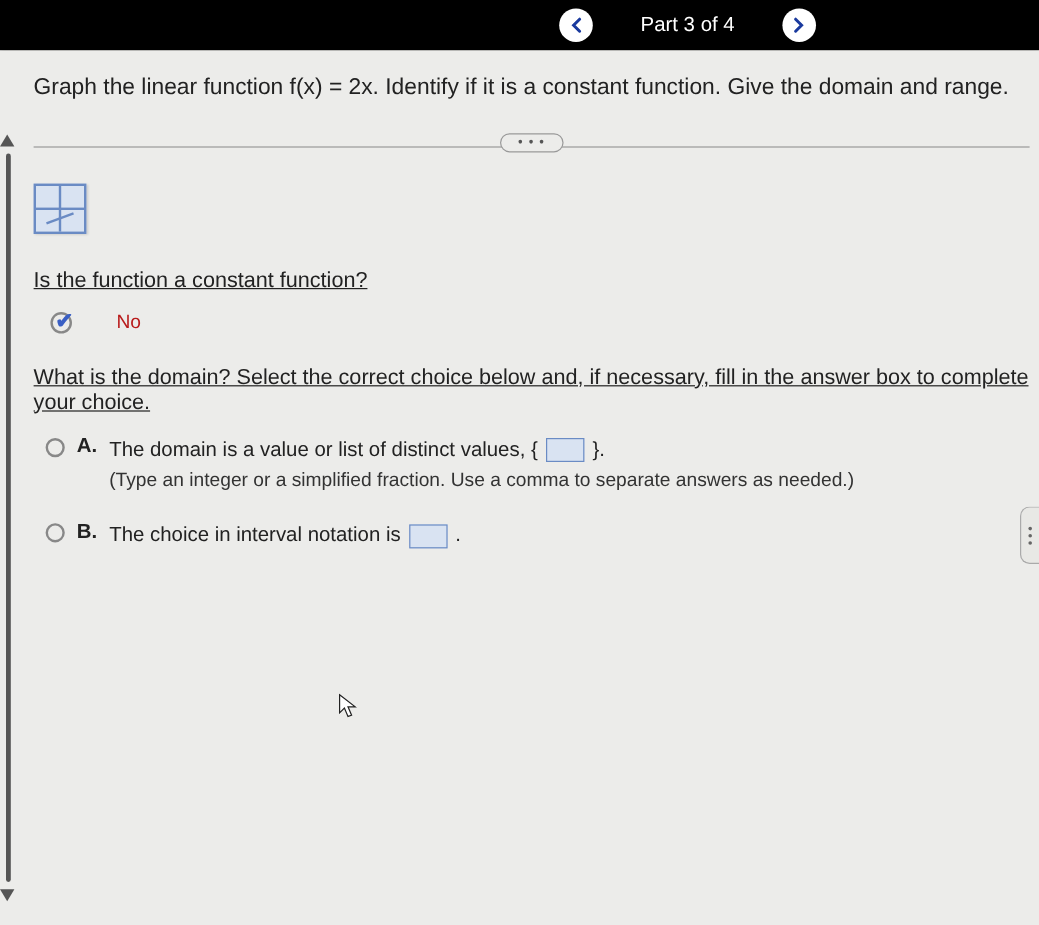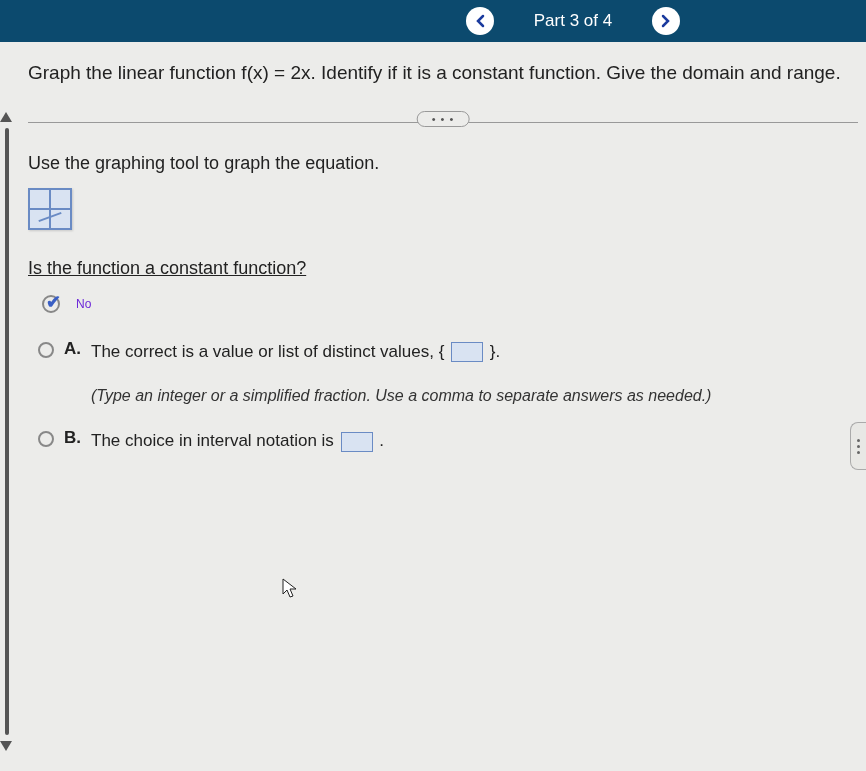--- a/index.html
+++ b/index.html
@@ -5,21 +5,21 @@
     * { margin: 0; padding: 0; box-sizing: border-box; }
     body {
       font-family: Arial, Helvetica, sans-serif;
       background: #e8e8e5;
       width: 866px;
       height: 771px;
       overflow: hidden;
       position: relative;
     }
     .header {
-      background: #0c4a6e;
+      background: #000000;
       height: 42px;
       display: flex;
       align-items: center;
       justify-content: center;
       position: relative;
       color: white;
       box-shadow: 0 2px 4px rgba(0,0,0,0.3);
     }
     .nav-controls {
       display: flex;
@@ -154,22 +154,23 @@
     .radio-circle.checked::after {
       content: '✔';
       position: absolute;
       color: #3a5fc4;
       font-size: 18px;
       font-weight: bold;
       top: -6px;
       left: 2px;
     }
     .radio-label {
-      font-size: 12px;
-      color: #6d28d9;
+      font-size: 16px;
+      color: #b91c1c;
+      margin-left: 21px;
     }
     .choice-group {
       margin-left: 10px;
     }
     .choice-row {
       display: flex;
       align-items: flex-start;
       margin-bottom: 20px;
       cursor: pointer;
     }
@@ -190,22 +191,21 @@
       flex-shrink: 0;
     }
     .choice-body {
       font-size: 17px;
       color: #222;
       line-height: 1.5;
     }
     .choice-hint {
       font-size: 16px;
       color: #333;
-      margin-top: 20px;
-      font-style: italic;
+      margin-top: 2px;
     }
     .inline-input {
       display: inline-block;
       width: 32px;
       height: 20px;
       background: #d9e3f2;
       border: 1px solid #6a8bc4;
       vertical-align: middle;
       margin: 0 2px;
     }
@@ -298,43 +298,43 @@
     <div class="left-scroll-arrow down"></div>
   </div>
 
   <div class="question-text">Graph the linear function f(x) = 2x. Identify if it is a constant function. Give the domain and range.</div>
 
   <div class="divider-row">
     <div class="divider-line"></div>
     <div class="divider-pill">• • •</div>
   </div>
 
-  <div class="instruction">Use the graphing tool to graph the equation.</div>
 
   <div class="graph-tool">
     <div class="graph-tool-inner"></div>
   </div>
 
   <div class="sub-question">Is the function a constant function?</div>
 
   <div class="radio-group">
     <div class="radio-row">
       <div class="radio-circle checked"></div>
       <div class="radio-label">No</div>
     </div>
   </div>
 
+  <div class="sub-question">What is the domain? Select the correct choice below and, if necessary, fill in the answer box to complete your choice.</div>
 
   <div class="choice-group">
 
     <div class="choice-row">
       <div class="choice-circle"></div>
       <div class="choice-letter">A.</div>
       <div class="choice-body">
-        <span>The correct is a value or list of distinct values, {</span>
+        <span>The domain is a value or list of distinct values, {</span>
         <span class="inline-input"></span>
         <span>}.</span>
         <div class="choice-hint">(Type an integer or a simplified fraction. Use a comma to separate answers as needed.)</div>
       </div>
     </div>
 
     <div class="choice-row">
       <div class="choice-circle"></div>
       <div class="choice-letter">B.</div>
       <div class="choice-body">

